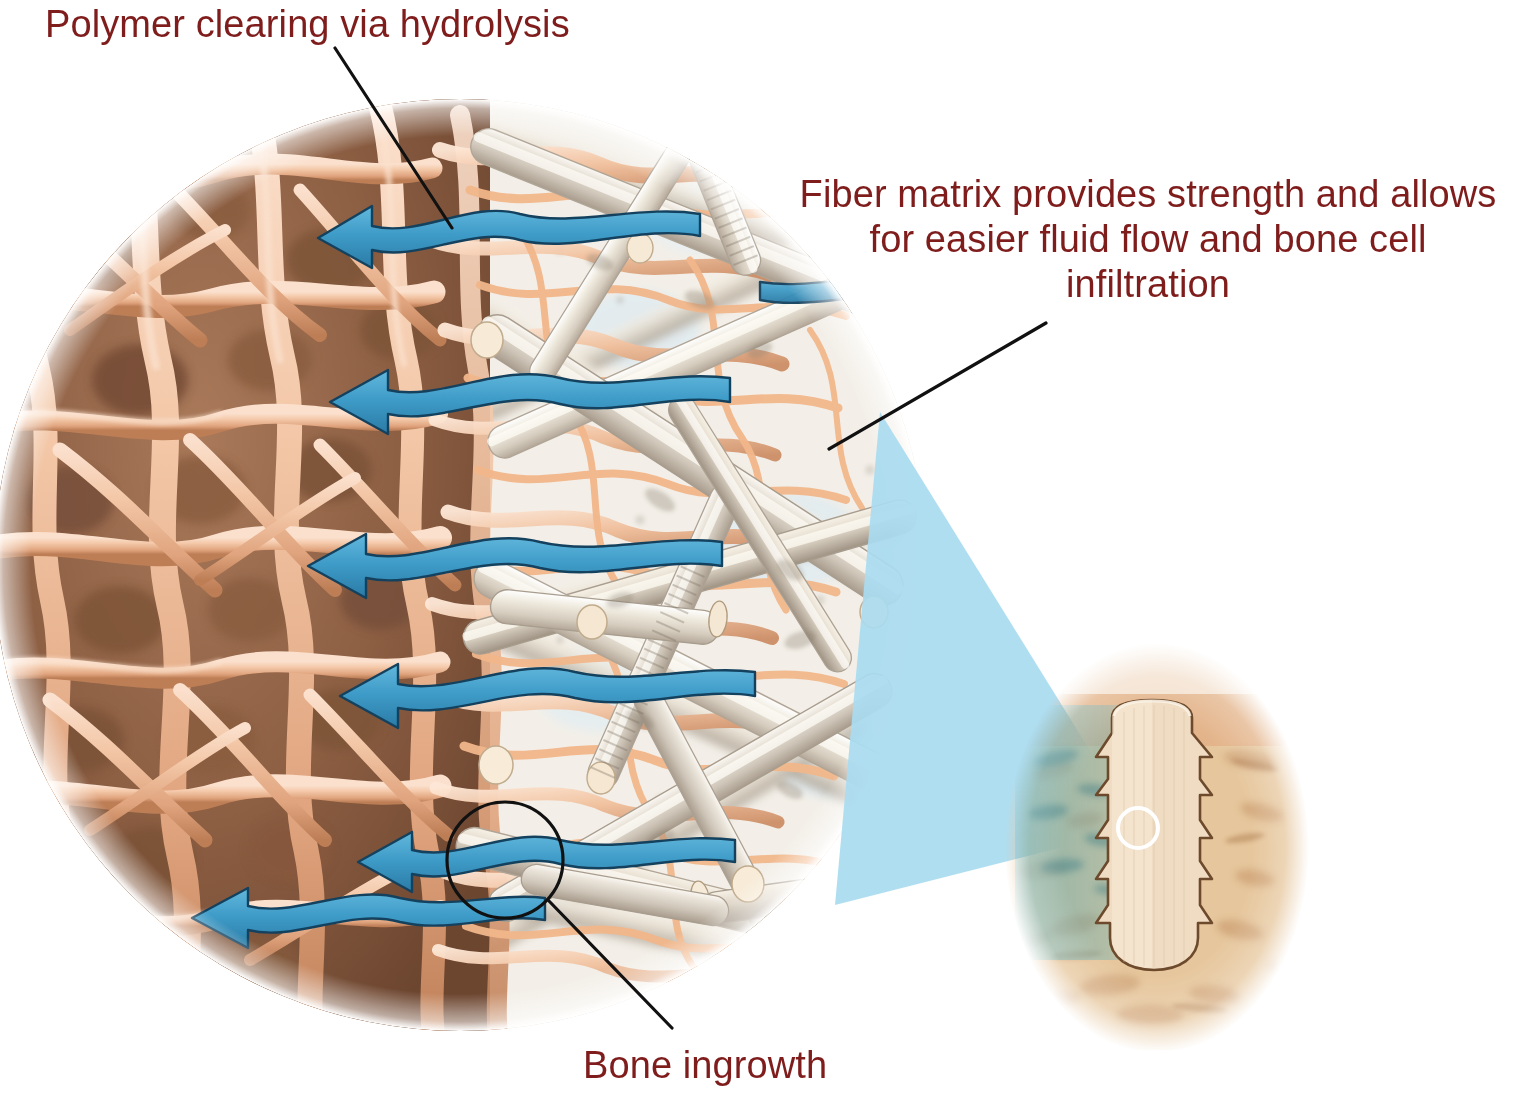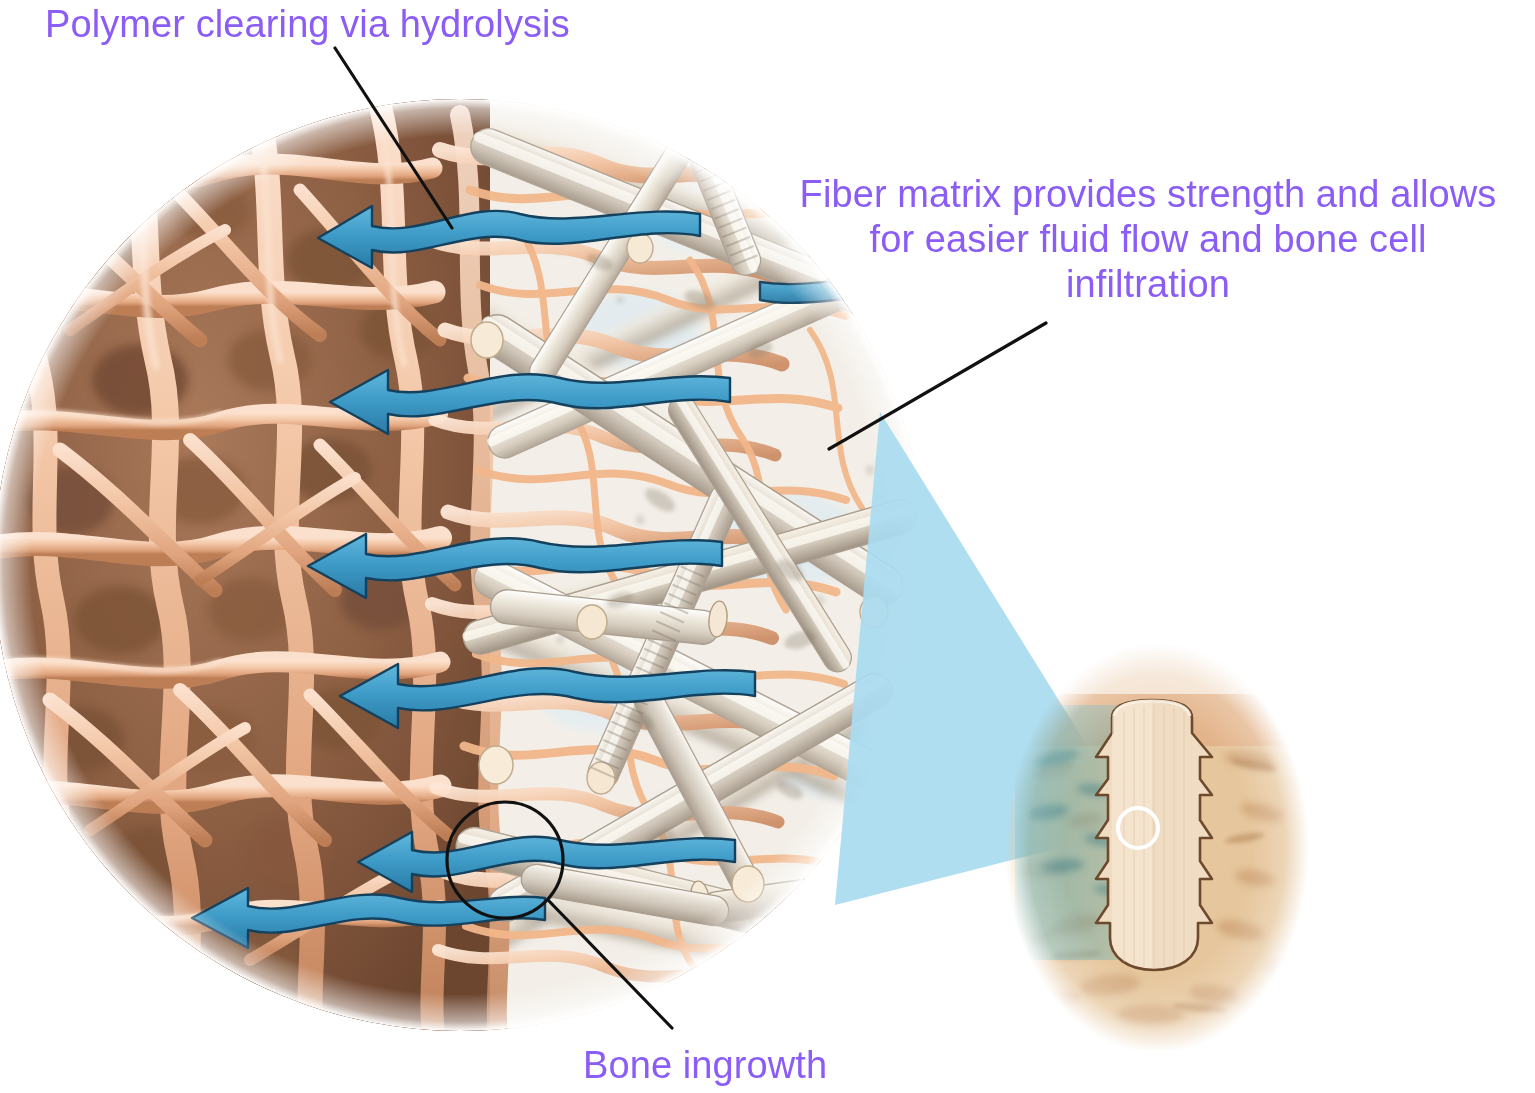--- a/index.html
+++ b/index.html
@@ -1,20 +1,20 @@
 <!DOCTYPE html>
 <html><head>
 <meta charset="utf-8">
 <style>
   html,body{margin:0;padding:0;background:#ffffff;}
   body{width:1535px;height:1093px;overflow:hidden;
        font-family:"Liberation Sans","DejaVu Sans",sans-serif;}
   #stage{position:relative;width:1535px;height:1093px;background:#fff;}
   svg.layer{position:absolute;left:0;top:0;width:1535px;height:1093px;}
-  .lbl{position:absolute;color:#8b5cf6;font-weight:300;letter-spacing:.1px;
+  .lbl{position:absolute;color:#7f1d1d;font-weight:300;letter-spacing:.1px;
        font-size:38px;line-height:45px;white-space:pre;}
   .lbl.ctr{text-align:center;white-space:normal;}
 </style>
 </head>
 <body>
 
 <div id="stage">
 
   <svg class="layer" viewBox="0 0 1535 1093">
     <defs>

